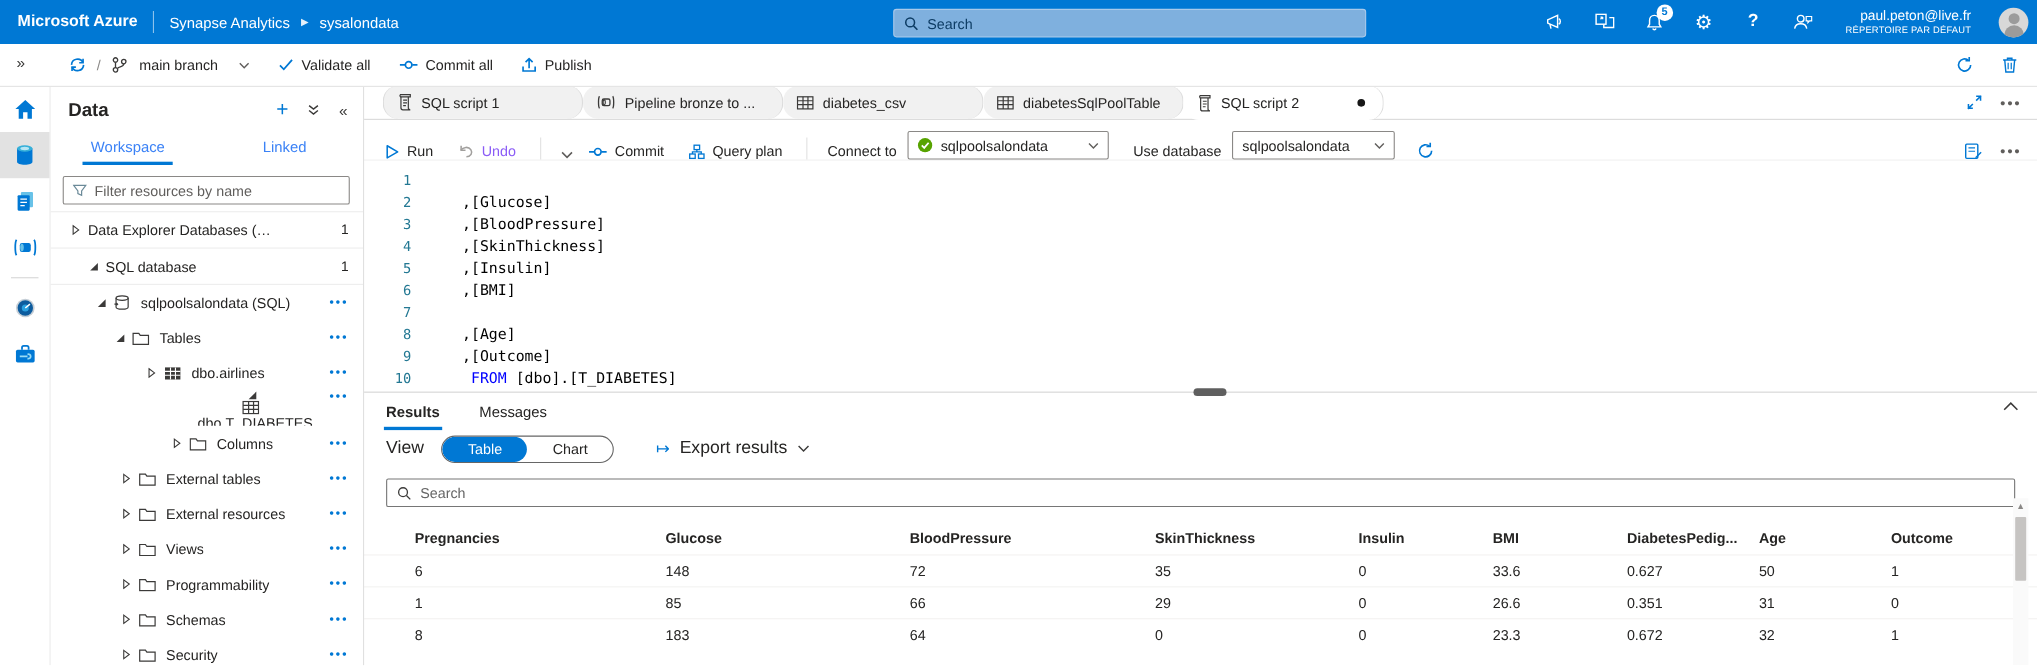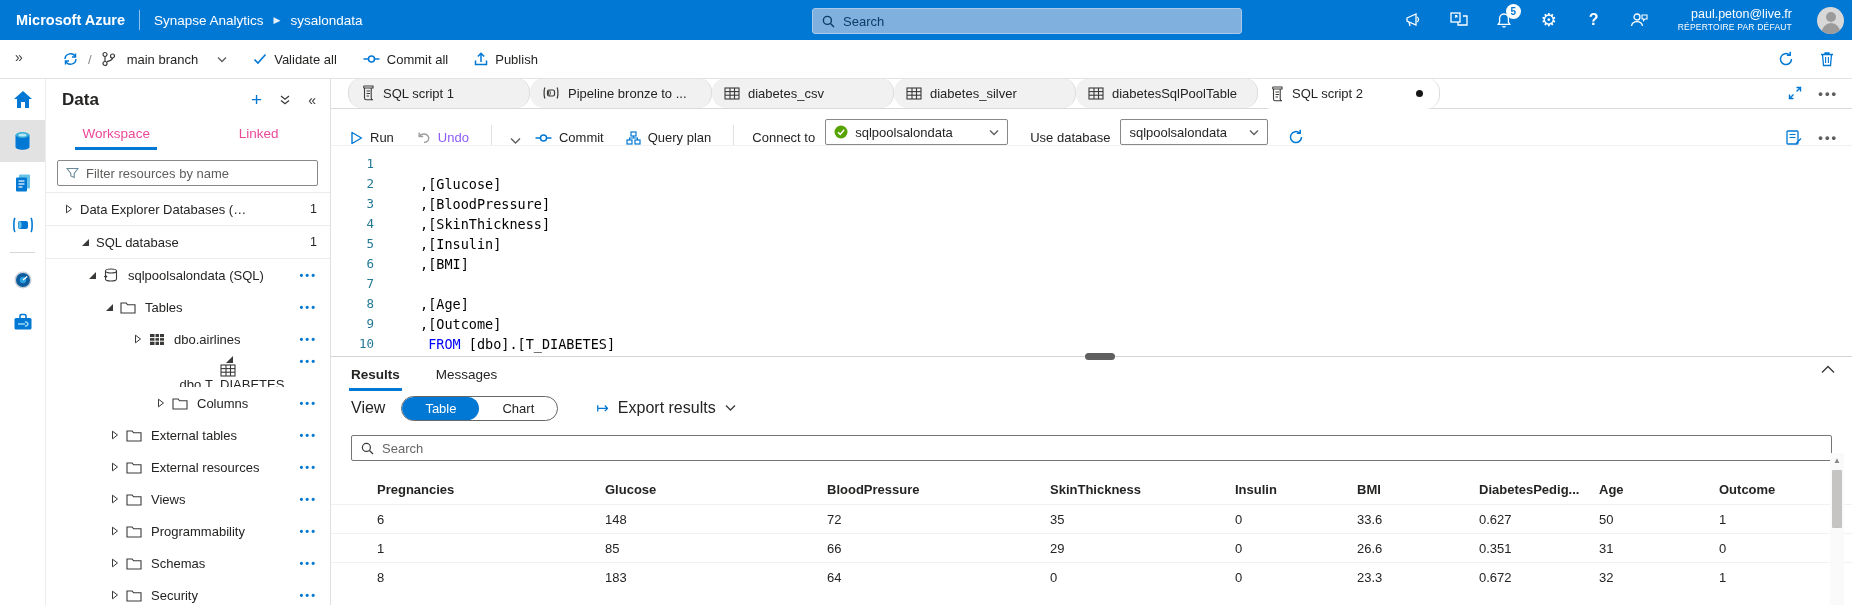--- a/index.html
+++ b/index.html
@@ -42,21 +42,21 @@
   .rail-div{height:1px;background:#d6d6d6;margin:6px 10px;}
 
   
   .datapanel{position:absolute;top:78px;left:45px;width:285px;bottom:0;border-right:1px solid #e0e0e0;background:#fff;overflow:hidden;z-index:3;}
   .dp-header{display:flex;align-items:center;padding:12px 14px 0 17px;}
   .dp-title{font-size:17px;font-weight:700;flex:1;}
   .dp-hicons{display:flex;align-items:center;gap:17px;}
   .dp-plus{color:#0078d4;font-size:19px;font-weight:400;line-height:16px;}
   .dp-collapse{font-size:14px;color:#3b3a39;}
   .dp-tabs{display:flex;margin-top:8px;}
-  .dp-tab{width:50%;text-align:center;font-size:13.5px;padding:8px 0 9px 0;position:relative;color:#ec4899;}
+  .dp-tab{width:50%;text-align:center;font-size:13.5px;padding:8px 0 9px 0;position:relative;color:#3b82f6;}
   .dp-tab.active{font-weight:400;}
   .dp-tab.active:after{content:"";position:absolute;left:50%;transform:translateX(-50%);bottom:0;width:82px;height:3px;background:#0078d4;}
   .dp-filter{margin:10px 12px 6px 12px;height:24px;border:1px solid #8a8886;border-radius:2px;display:flex;align-items:center;gap:7px;padding:0 8px;color:#605e5c;font-size:13px;}
   .tree{margin-top:4px;}
   .tree-row{position:relative;height:32px;display:flex;align-items:center;font-size:13px;white-space:nowrap;cursor:pointer;}
   .tree-row.div-top{border-top:1px solid #ededed;}
   .tree-row.div-bottom{border-bottom:1px solid #ededed;}
   .chev{width:15px;flex:none;display:flex;align-items:center;}
   .ticon{width:18px;flex:none;display:flex;align-items:center;margin-right:7px;}
   .tlabel{overflow:hidden;text-overflow:ellipsis;max-width:170px;}
@@ -514,32 +514,20 @@
           <span style="flex: 0 0 auto;">
             <svg width="16" height="13" viewBox="0 0 16 13">
               <rect x="1" y="1" width="14" height="11" fill="none" stroke="#3b3a39" stroke-width="1.1"></rect>
               <line x1="1" y1="4.6" x2="15" y2="4.6" stroke="#3b3a39" stroke-width="1.1"></line>
               <line x1="1" y1="8.2" x2="15" y2="8.2" stroke="#3b3a39" stroke-width="1.1"></line>
               <line x1="6" y1="1" x2="6" y2="12" stroke="#3b3a39" stroke-width="1.1"></line>
               <line x1="10.5" y1="1" x2="10.5" y2="12" stroke="#3b3a39" stroke-width="1.1"></line>
             </svg>
           </span>
           <span class="elabel">diabetes_csv</span>
-        </div>
-        <div class="etab">
-          <span style="flex: 0 0 auto;">
-            <svg width="16" height="13" viewBox="0 0 16 13">
-              <rect x="1" y="1" width="14" height="11" fill="none" stroke="#3b3a39" stroke-width="1.1"></rect>
-              <line x1="1" y1="4.6" x2="15" y2="4.6" stroke="#3b3a39" stroke-width="1.1"></line>
-              <line x1="1" y1="8.2" x2="15" y2="8.2" stroke="#3b3a39" stroke-width="1.1"></line>
-              <line x1="6" y1="1" x2="6" y2="12" stroke="#3b3a39" stroke-width="1.1"></line>
-              <line x1="10.5" y1="1" x2="10.5" y2="12" stroke="#3b3a39" stroke-width="1.1"></line>
-            </svg>
-          </span>
-          <span class="elabel">diabetes_silver</span>
         </div>
         <div class="etab">
           <span style="flex: 0 0 auto;">
             <svg width="16" height="13" viewBox="0 0 16 13">
               <rect x="1" y="1" width="14" height="11" fill="none" stroke="#3b3a39" stroke-width="1.1"></rect>
               <line x1="1" y1="4.6" x2="15" y2="4.6" stroke="#3b3a39" stroke-width="1.1"></line>
               <line x1="1" y1="8.2" x2="15" y2="8.2" stroke="#3b3a39" stroke-width="1.1"></line>
               <line x1="6" y1="1" x2="6" y2="12" stroke="#3b3a39" stroke-width="1.1"></line>
               <line x1="10.5" y1="1" x2="10.5" y2="12" stroke="#3b3a39" stroke-width="1.1"></line>
             </svg>

